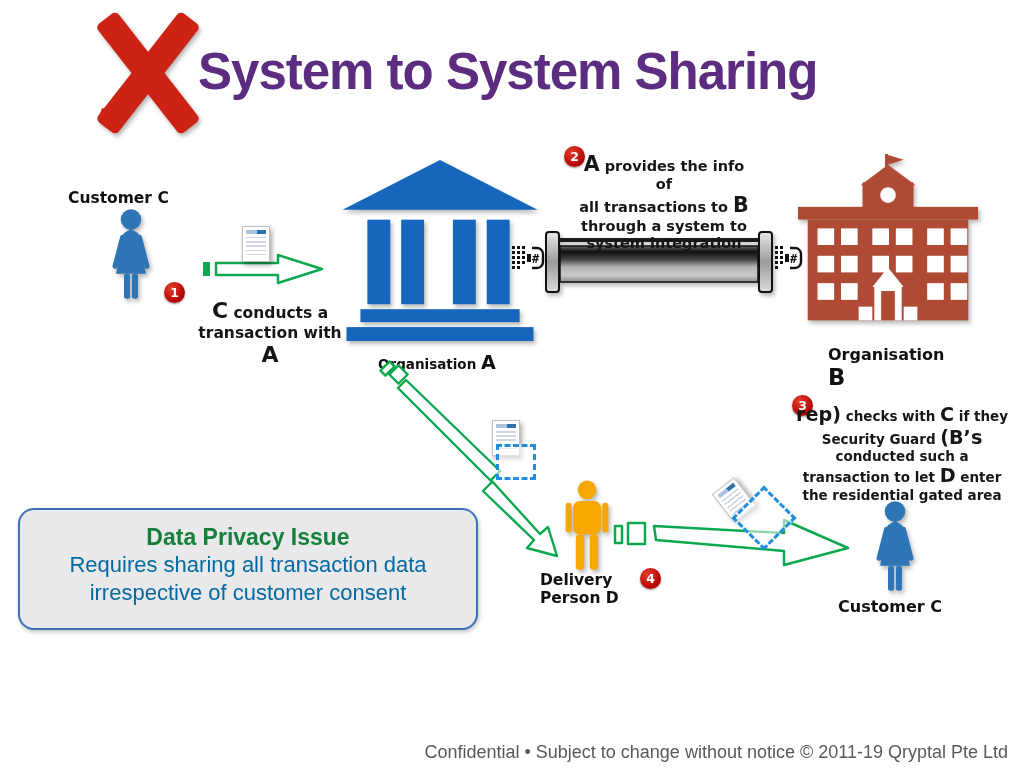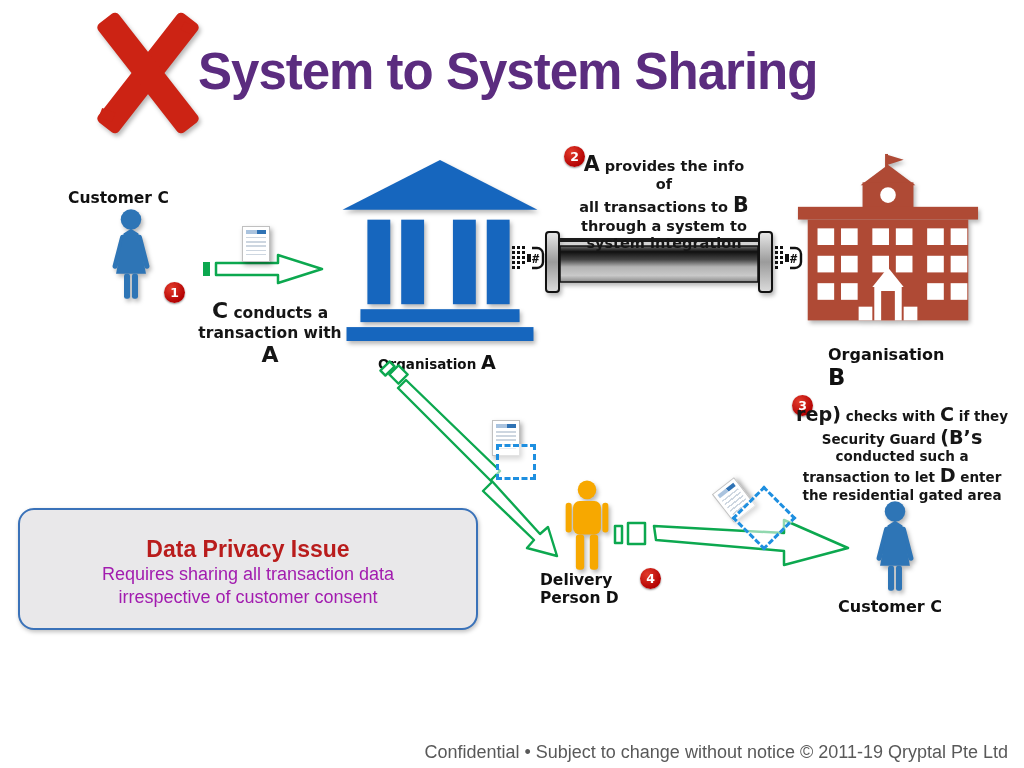--- a/index.html
+++ b/index.html
@@ -21,22 +21,22 @@
        box-shadow:2px 3px 5px rgba(0,0,0,.35);}
   .doc::before{content:"";position:absolute;left:3px;right:3px;top:3px;height:4px;
        background:linear-gradient(90deg,#aac3de 55%,#2f72b4 55%);}
   .doc::after{content:"";position:absolute;left:3px;right:3px;top:10px;bottom:5px;
        background:repeating-linear-gradient(#cdd6e0 0 1.5px, transparent 1.5px 4.2px);}
   .dash{position:absolute;border:3.5px dashed #1E8FE0;background:rgba(255,255,255,.55);}
   .privacy-box{position:absolute;left:18px;top:508px;width:456px;height:118px;
        background:#E9E8EA;border:2.5px solid #3A72B9;border-radius:16px;
        box-shadow:1px 2px 4px rgba(0,0,0,.25);text-align:center;
        font-family:"Liberation Sans",sans-serif;}
-  .privacy-title{margin-top:26px;font-size:23px;font-weight:bold;color:#b91c1c;}
-  .privacy-line{font-size:18px;color:#a21caf;line-height:1.28;}
+  .privacy-title{margin-top:14px;font-size:23px;font-weight:bold;color:#15803d;}
+  .privacy-line{font-size:22px;color:#0369a1;line-height:1.28;}
   .footer{position:absolute;right:16px;top:742px;font-family:"Liberation Sans",sans-serif;
        font-size:18px;color:#595959;}
 </style>
 </head>
 <body>
 
 <div class="stage">
 
   <svg class="abs icon" style="left:92px;top:12px" width="112" height="122" viewBox="0 0 112 122">
     <g fill="#CC2314">

